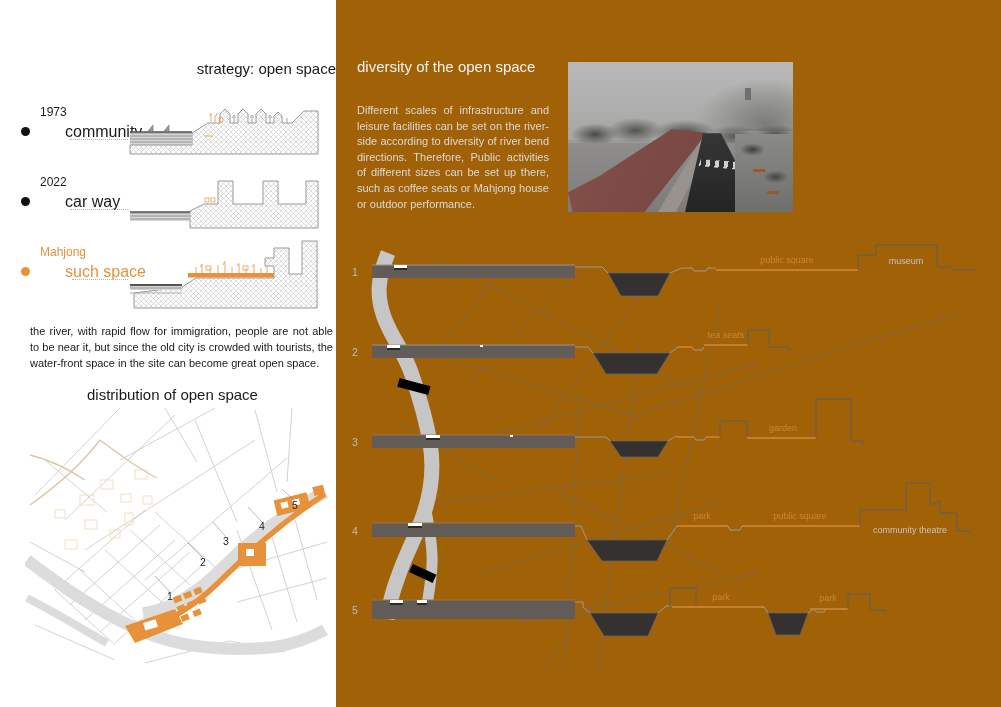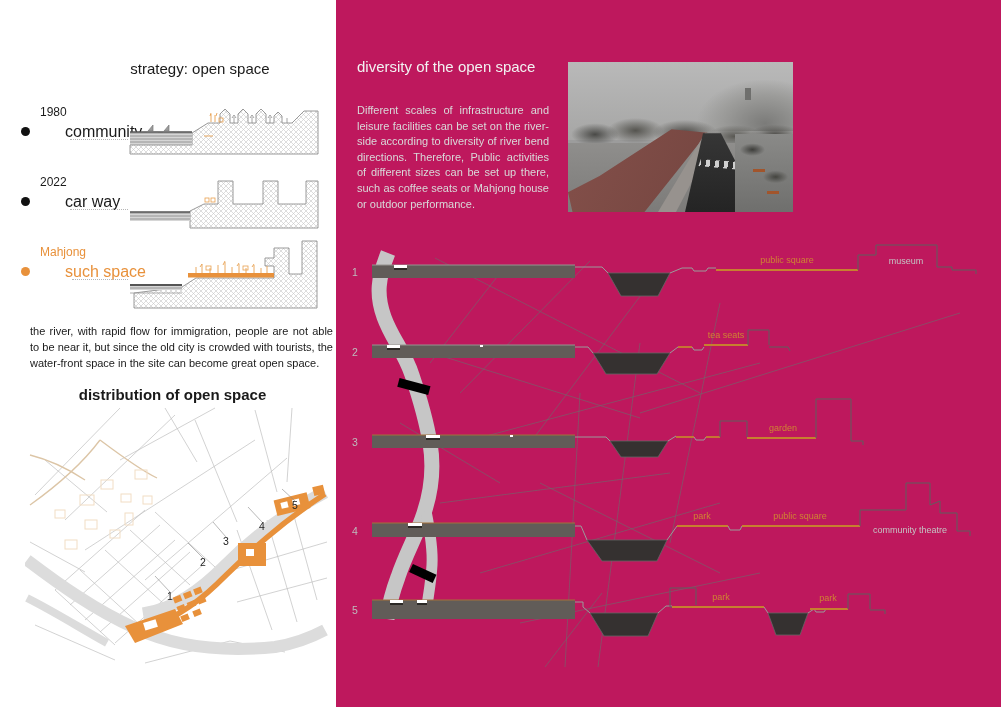--- a/index.html
+++ b/index.html
@@ -3,32 +3,32 @@
 <meta charset="utf-8">
 <style>
   html,body{margin:0;padding:0;background:#222;}
   *{box-sizing:border-box;}
   .board{
     position:relative;width:1001px;height:707px;margin:0 auto;
     background:#ffffff;overflow:hidden;
     font-family:"Liberation Sans","DejaVu Sans",sans-serif;
     -webkit-font-smoothing:antialiased;
   }
-  .right-panel{position:absolute;left:336px;top:0;width:665px;height:707px;background:#be185d;}
+  .right-panel{position:absolute;left:336px;top:0;width:665px;height:707px;background:#a16207;}
   
   .title{position:absolute;left:42px;top:18px;font-size:21px;color:#151515;font-weight:500;letter-spacing:.2px;}
-  .strategy-heading{position:absolute;left:0;top:60px;width:336px;text-align:center;font-size:15px;color:#1a1a1a;font-weight:500;margin-left:32px;}
+  .strategy-heading{position:absolute;left:0;top:60px;width:336px;text-align:right;font-size:15px;color:#1a1a1a;font-weight:500;}
   .legend-year{position:absolute;font-size:12px;color:#1a1a1a;}
   .legend-label{position:absolute;font-size:16px;color:#1a1a1a;margin-left:25px;}
   .legend-year.orange,.legend-label.orange{color:#e8913b;}
   .bullet{position:absolute;width:9px;height:9px;border-radius:50%;background:#111;}
   .bullet.orange{background:#e8913b;}
   .leader{position:absolute;border-top:1px dotted #b5b5b5;height:0;}
   .left-paragraph{position:absolute;left:22px;top:316px;width:303px;font-size:11px;line-height:1.45;color:#1a1a1a;text-align:justify;margin:8px;}
-  .distribution-heading{position:absolute;left:0;top:386px;width:345px;text-align:center;font-size:15px;color:#1a1a1a;font-weight:700;}
+  .distribution-heading{position:absolute;left:0;top:386px;width:345px;text-align:center;font-size:15px;color:#1a1a1a;font-weight:400;}
   .sketch{position:absolute;}
   .left-map{position:absolute;left:25px;top:400px;}
   
   .diversity-heading{position:absolute;left:357px;top:58px;font-size:15px;color:#f2f2f2;font-weight:500;}
   .right-paragraph{position:absolute;left:357px;top:103px;width:192px;font-size:11px;line-height:1.42;color:#d9d9d9;text-align:justify;margin:0;}
   
   .photo{position:absolute;left:568px;top:62px;width:225px;height:150px;background:#9c9c9c;overflow:hidden;}
   .photo>div{position:absolute;}
   .ph-sky{left:0;top:0;width:100%;height:52%;background:linear-gradient(#b9b9b9,#a6a6a5);}
   .ph-hill{right:-8px;top:12%;width:46%;height:34%;
@@ -81,21 +81,21 @@
       <pattern id="water" width="4" height="3" patternUnits="userSpaceOnUse">
         <rect width="4" height="3" fill="#d6d6d6"></rect>
         <path d="M0,1 H4" stroke="#8f8f8f" stroke-width="0.9"></path>
       </pattern>
     </defs>
   </svg>
 
   <div class="strategy-heading">strategy: open space</div>
 
   <span class="bullet" style="left:21px;top:127px"></span>
-  <div class="legend-year" style="left:40px;top:105px">1980</div>
+  <div class="legend-year" style="left:40px;top:105px">1973</div>
   <div class="legend-label" style="left:40px;top:123px">community</div>
   <div class="leader" style="left:70px;top:139px;width:58px"></div>
 
   <span class="bullet" style="left:21px;top:197px"></span>
   <div class="legend-year" style="left:40px;top:175px">2022</div>
   <div class="legend-label" style="left:40px;top:193px">car way</div>
   <div class="leader" style="left:70px;top:209px;width:58px"></div>
 
   <span class="bullet orange" style="left:21px;top:267px"></span>
   <div class="legend-year orange" style="left:40px;top:245px">Mahjong</div>

